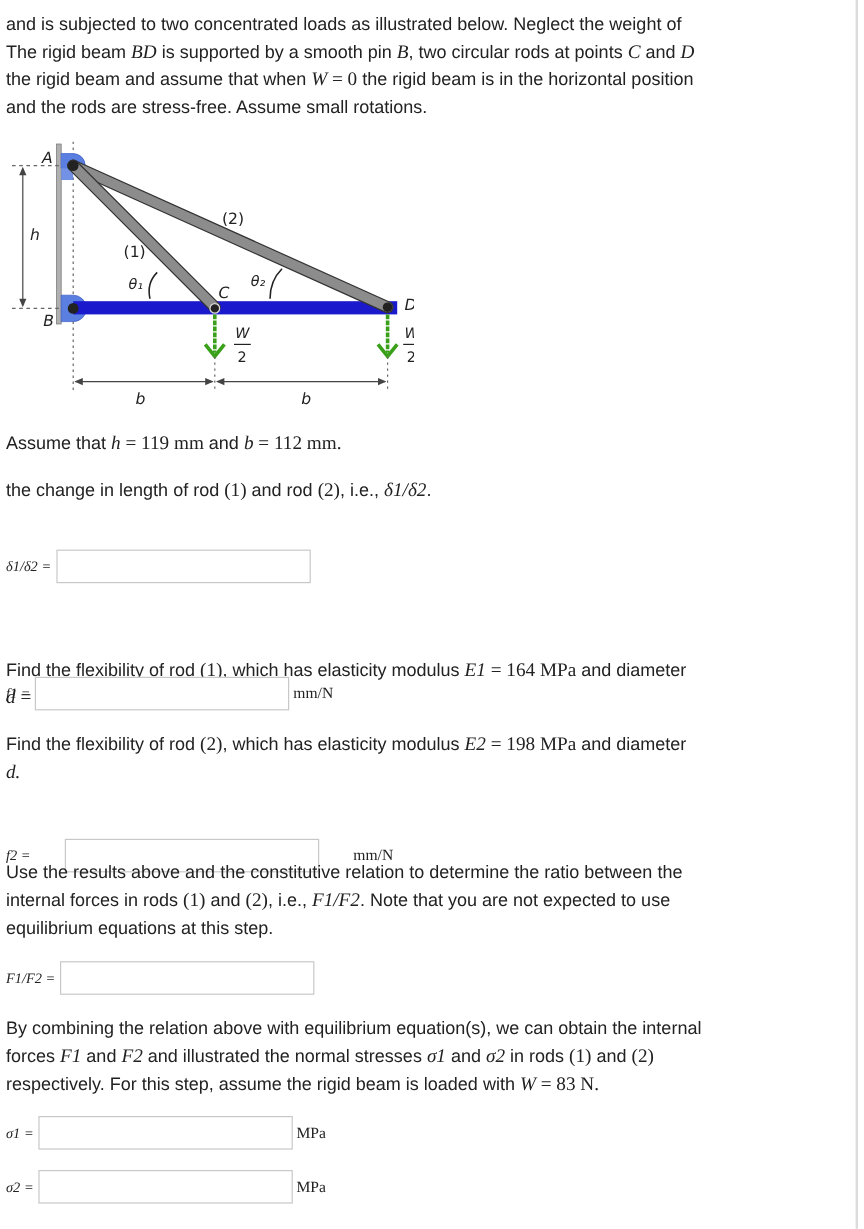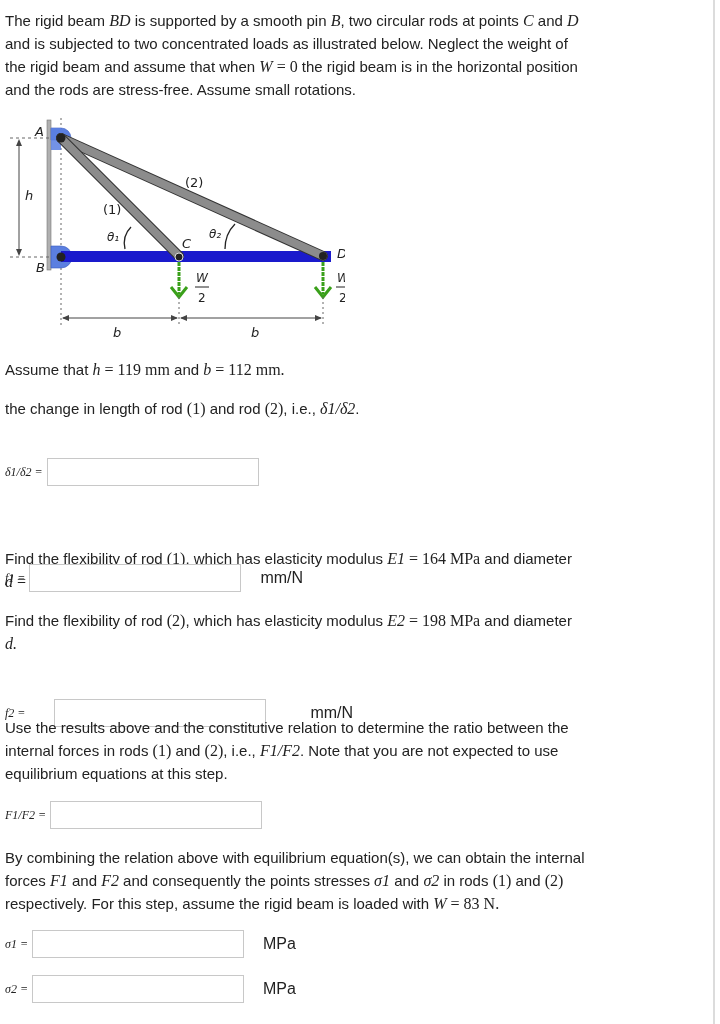--- a/index.html
+++ b/index.html
@@ -13,33 +13,33 @@
   p { margin: 0; line-height: 23px; }
   .m { font-family: "Liberation Serif", "DejaVu Serif", serif; font-size: 16px; }
   .mi { font-family: "Liberation Serif", "DejaVu Serif", serif; font-style: italic; font-size: 16px; }
   .block { position: absolute; left: 0; }
   .ans-row { position: absolute; left: 0; display: flex; align-items: center; height: 30px; }
   .ans-label { font-family: "Liberation Serif", "DejaVu Serif", serif; font-size: 12px; white-space: pre; }
   .ans-input {
     box-sizing: border-box; height: 28px; border: 1px solid #c8c8c8; background: #fff;
     margin-left: 4px; padding: 0 4px; font-size: 14px;
   }
-  .ans-unit { font-family: Liberation Sans, sans-serif; font-size: 16px; margin-left: 19px; }
+  .ans-unit { font-family: Liberation Serif, serif; font-size: 13px; margin-left: 3px; }
   svg text { font-family: "DejaVu Sans", sans-serif; }
 </style>
 </head>
 <body>
 
 <div class="right-border"></div>
 
 <div class="content">
 
   <div class="block" style="top:9px;">
+    <p>and is subjected to two concentrated loads as illustrated below. Neglect the weight of</p>
     <p><span>The rigid beam </span><span class="mi">BD</span><span> is supported by a smooth pin </span><span class="mi">B</span><span>, two circular rods at points </span><span class="mi">C</span><span> and </span><span class="mi">D</span></p>
-    <p>and is subjected to two concentrated loads as illustrated below. Neglect the weight of</p>
     <p><span>the rigid beam and assume that when </span><span class="mi">W</span><span class="m"> = 0</span><span> the rigid beam is in the horizontal position</span></p>
     <p>and the rods are stress-free. Assume small rotations.</p>
   </div>
 
   <svg class="block" style="top:118px;" width="340" height="222" viewBox="0 118 340 222">
 
     <rect x="42" y="120" width="4" height="150" fill="#b0b0b0" stroke="#777" stroke-width="0.6"></rect>
 
     <line x1="56" y1="118" x2="56" y2="328" stroke="#666" stroke-width="1" stroke-dasharray="2,3"></line>
 
@@ -143,21 +143,21 @@
     <p><span>internal forces in rods </span><span class="m">(1)</span><span> and </span><span class="m">(2)</span><span>, i.e., </span><span class="mi">F1/F2</span><span>. Note that you are not expected to use</span></p>
     <p>equilibrium equations at this step.</p>
   </div>
   <div class="ans-row" style="top:800px;">
     <span class="ans-label mi">F1/F2 =</span>
     <input class="ans-input" style="width: 212px;" type="text" value="">
   </div>
 
   <div class="block" style="top:846px;">
     <p>By combining the relation above with equilibrium equation(s), we can obtain the internal</p>
-    <p><span>forces </span><span class="mi">F1</span><span> and </span><span class="mi">F2</span><span> and consequently the points stresses </span><span class="mi">σ1</span><span> and </span><span class="mi">σ2</span><span> in rods </span><span class="m">(1)</span><span> and </span><span class="m">(2)</span></p>
+    <p><span>forces </span><span class="mi">F1</span><span> and </span><span class="mi">F2</span><span> and illustrated the normal stresses </span><span class="mi">σ1</span><span> and </span><span class="mi">σ2</span><span> in rods </span><span class="m">(1)</span><span> and </span><span class="m">(2)</span></p>
     <p><span>respectively. For this step, assume the rigid beam is loaded with </span><span class="mi">W</span><span class="m"> = 83 N.</span></p>
   </div>
   <div class="ans-row" style="top:929px;">
     <span class="ans-label mi">σ1 =</span>
     <input class="ans-input" style="width: 212px;" type="text" value="">
     <span class="ans-unit">MPa</span>
   </div>
   <div class="ans-row" style="top:974px;">
     <span class="ans-label mi">σ2 =</span>
     <input class="ans-input" style="width: 212px;" type="text" value="">

